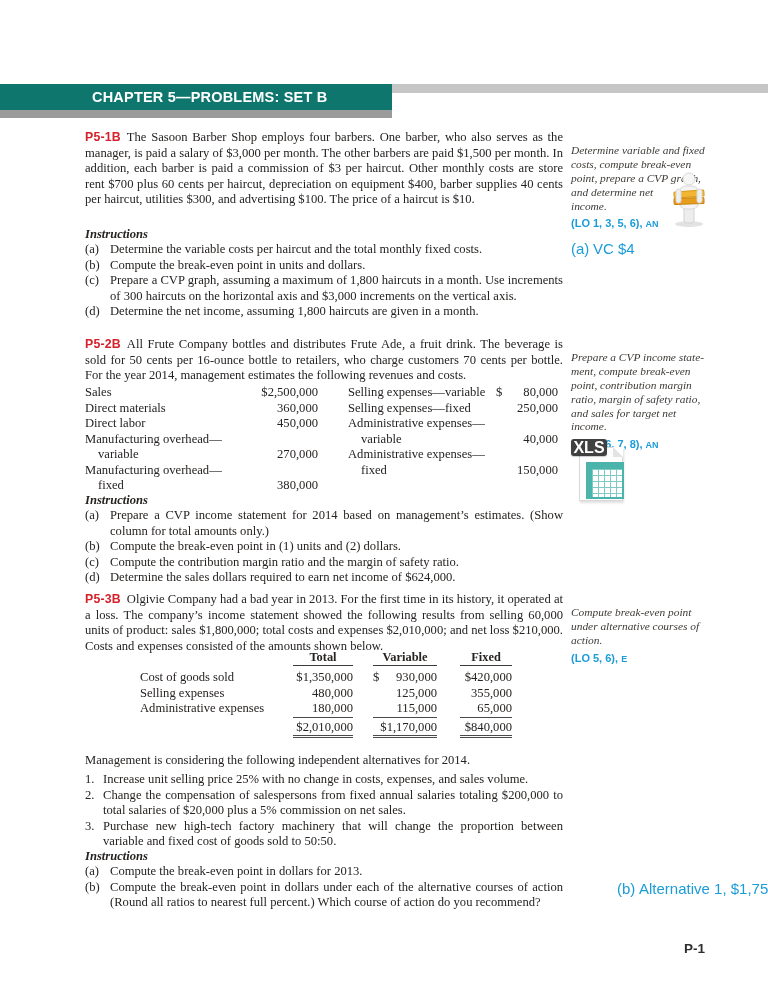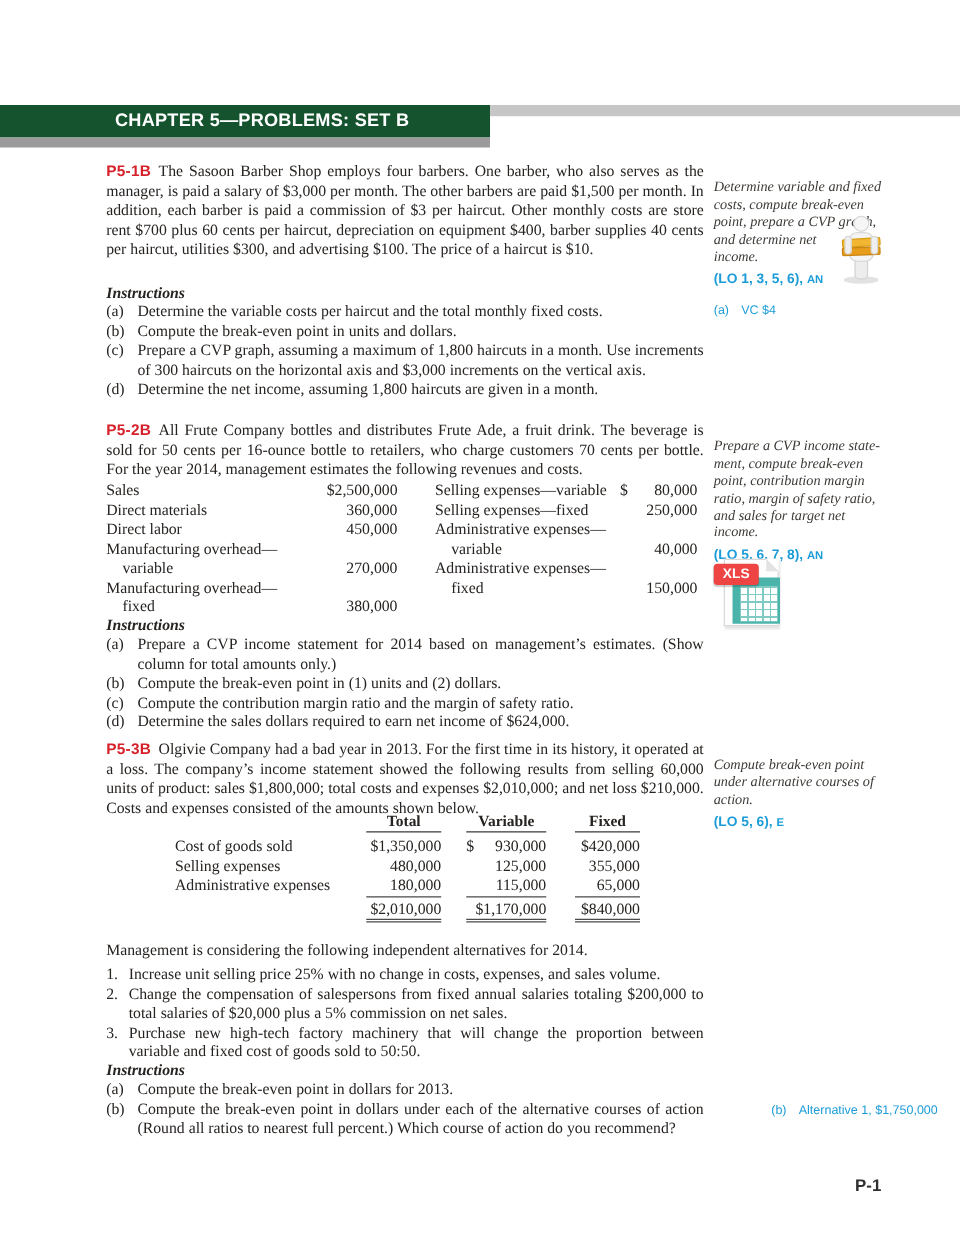--- a/index.html
+++ b/index.html
@@ -1,19 +1,19 @@
 <!DOCTYPE html>
 <html><head>
 <meta charset="utf-8">
 <style>
   html,body{margin:0;padding:0;background:#ffffff;}
   .page{position:relative;width:768px;height:994px;background:#ffffff;overflow:hidden;
         font-family:"Liberation Serif",serif;color:#262321;}
   
-  .hdr-bar{position:absolute;left:0;top:84px;width:392px;height:26px;background:#14532d;}
+  .hdr-bar{position:absolute;left:0;top:84px;width:392px;height:26px;background:#0f766e;}
   .hdr-title{font-family:"Liberation Sans",sans-serif;font-weight:bold;font-size:14.5px;
              color:#ffffff;line-height:26px;padding-left:92px;letter-spacing:.2px;white-space:nowrap;}
   .hdr-shadow{position:absolute;left:0;top:110px;width:392px;height:8px;background:#9B9B9B;}
   .hdr-strip{position:absolute;left:392px;top:84px;width:376px;height:9px;background:#C6C6C6;}
   
   .blk{position:absolute;left:85px;width:478px;}
   .body-p{font-size:12.6px;line-height:15.5px;text-align:justify;}
   .plabel{font-family:Liberation Sans, sans-serif;font-weight:bold;color:#D6202A;
           font-size:12.3px;letter-spacing:.2px;margin-right:6px;}
   .instr{font-weight:bold;font-style:italic;font-size:12.6px;line-height:15px;}
@@ -45,37 +45,37 @@
   .col-total{width:60px;margin-right:20px;}
   .col-var{width:64px;margin-right:23px;}
   .col-fix{width:52px;}
   
   .mnote{position:absolute;left:571px;width:165px;font-style:italic;font-size:11.4px;
          line-height:13.9px;color:#3d3a36;white-space:pre-line;}
   .lo{font-family:"Liberation Sans",sans-serif;font-style:normal;font-weight:bold;
       font-size:11px;color:#1B9CD8;margin-top:4px;white-space:nowrap;}
   .lo .lvl{font-size:9px;font-weight:bold;}
   .mans{position:absolute;left:571px;font-family:"Liberation Sans",sans-serif;
-        font-size:10px;color:#1B9CD8;line-height:15.8px;white-space:nowrap;}
+        font-size:15px;color:#1B9CD8;line-height:15.8px;white-space:nowrap;}
   .mans .mk{display:inline-block;width:22px;}
   
   .figicon{position:absolute;left:666px;top:172px;width:46px;height:56px;}
   
   .xlsicon{position:absolute;left:571px;top:439px;width:58px;height:64px;}
   .xls-doc{position:absolute;left:8px;top:8px;width:42px;height:52px;background:#fdfdfd;
            border:1px solid #d9d9d9;box-shadow:1px 2px 2px rgba(0,0,0,.12);}
   .xls-fold{position:absolute;right:-1px;top:-1px;width:0;height:0;
             border-left:10px solid #e3e3e3;border-top:10px solid #ffffff;}
   .xls-grid{position:absolute;left:6px;top:14px;width:30px;height:28px;background:#ffffff;
             border:2px solid #4BB4AA;border-top:7px solid #4BB4AA;border-left:6px solid #4BB4AA;
             background-image:repeating-linear-gradient(to right,#7fcac2 0 1px,transparent 1px 6px),
                              repeating-linear-gradient(to bottom,#7fcac2 0 1px,transparent 1px 6px);}
-  .xls-badge{position:absolute;left:0;top:12px;width:36px;height:17px;background:#ef4444;
+  .xls-badge{position:absolute;left:0;top:0;width:36px;height:17px;background:#404040;
              border-radius:3px;color:#fff;font-family:"Liberation Sans",sans-serif;
-             font-weight:bold;font-size:11px;line-height:17px;text-align:center;
+             font-weight:bold;font-size:16px;line-height:17px;text-align:center;
              box-shadow:0 1px 1px rgba(0,0,0,.2);}
   .pagenum{position:absolute;left:684px;top:941px;font-family:"Liberation Sans",sans-serif;
            font-size:13.5px;font-weight:600;color:#2e2e2e;}
 </style>
 </head>
 <body>
 
 <div class="page">
 
   <div class="hdr-bar">

